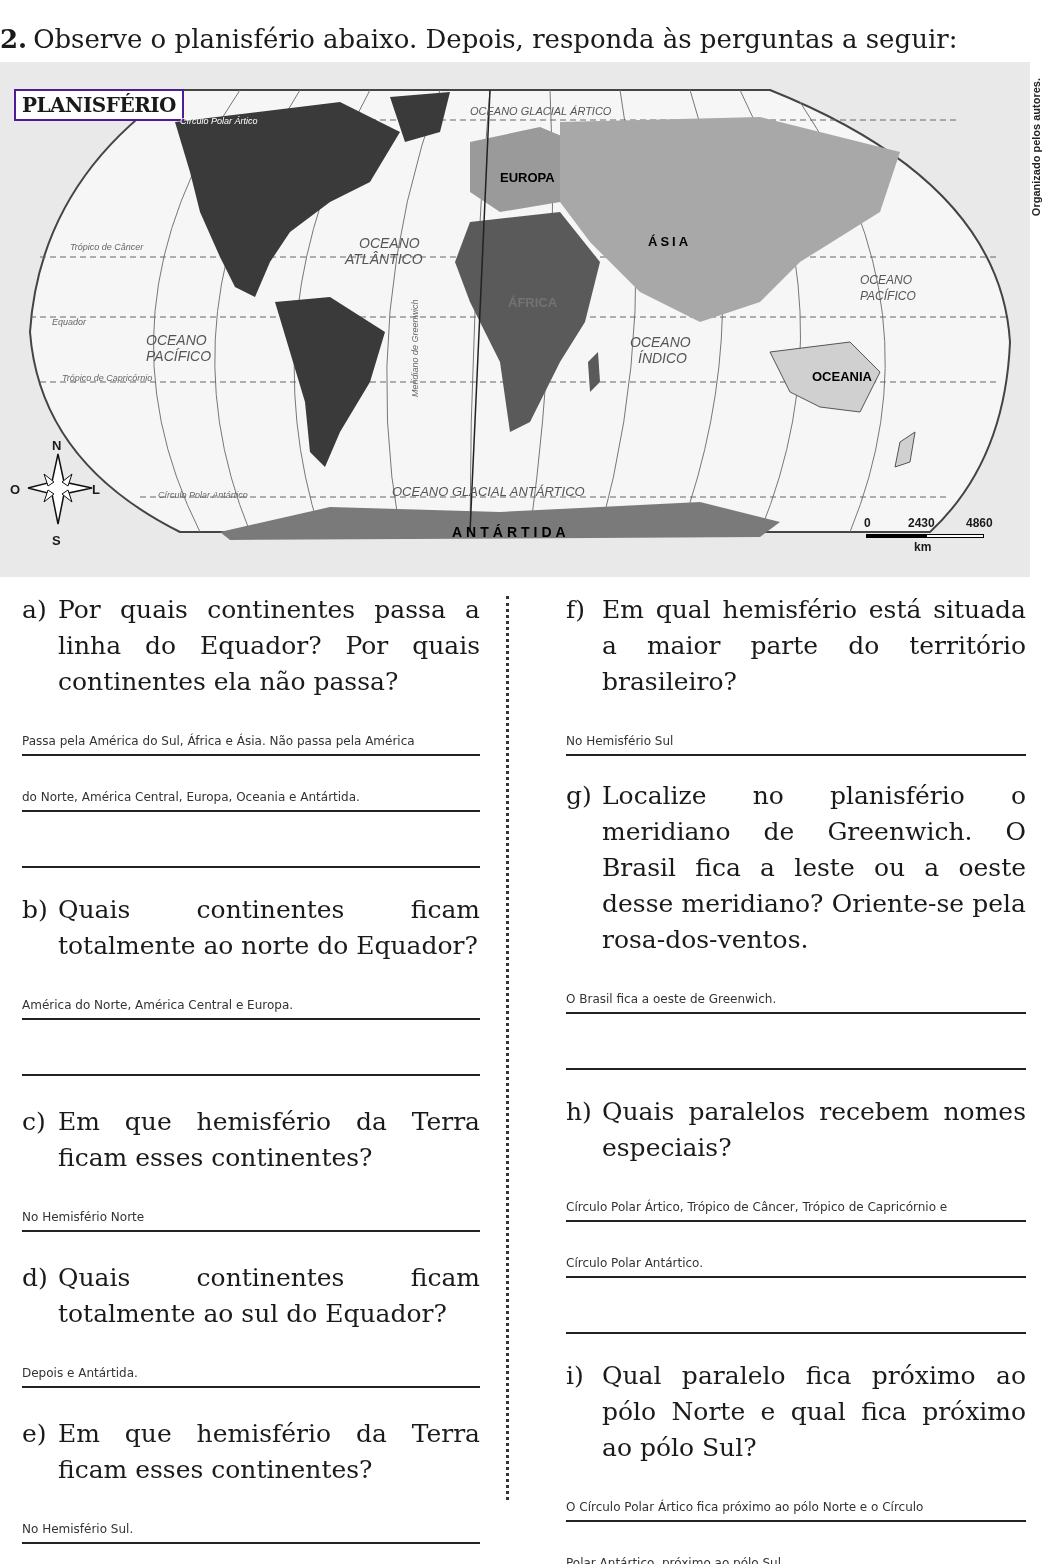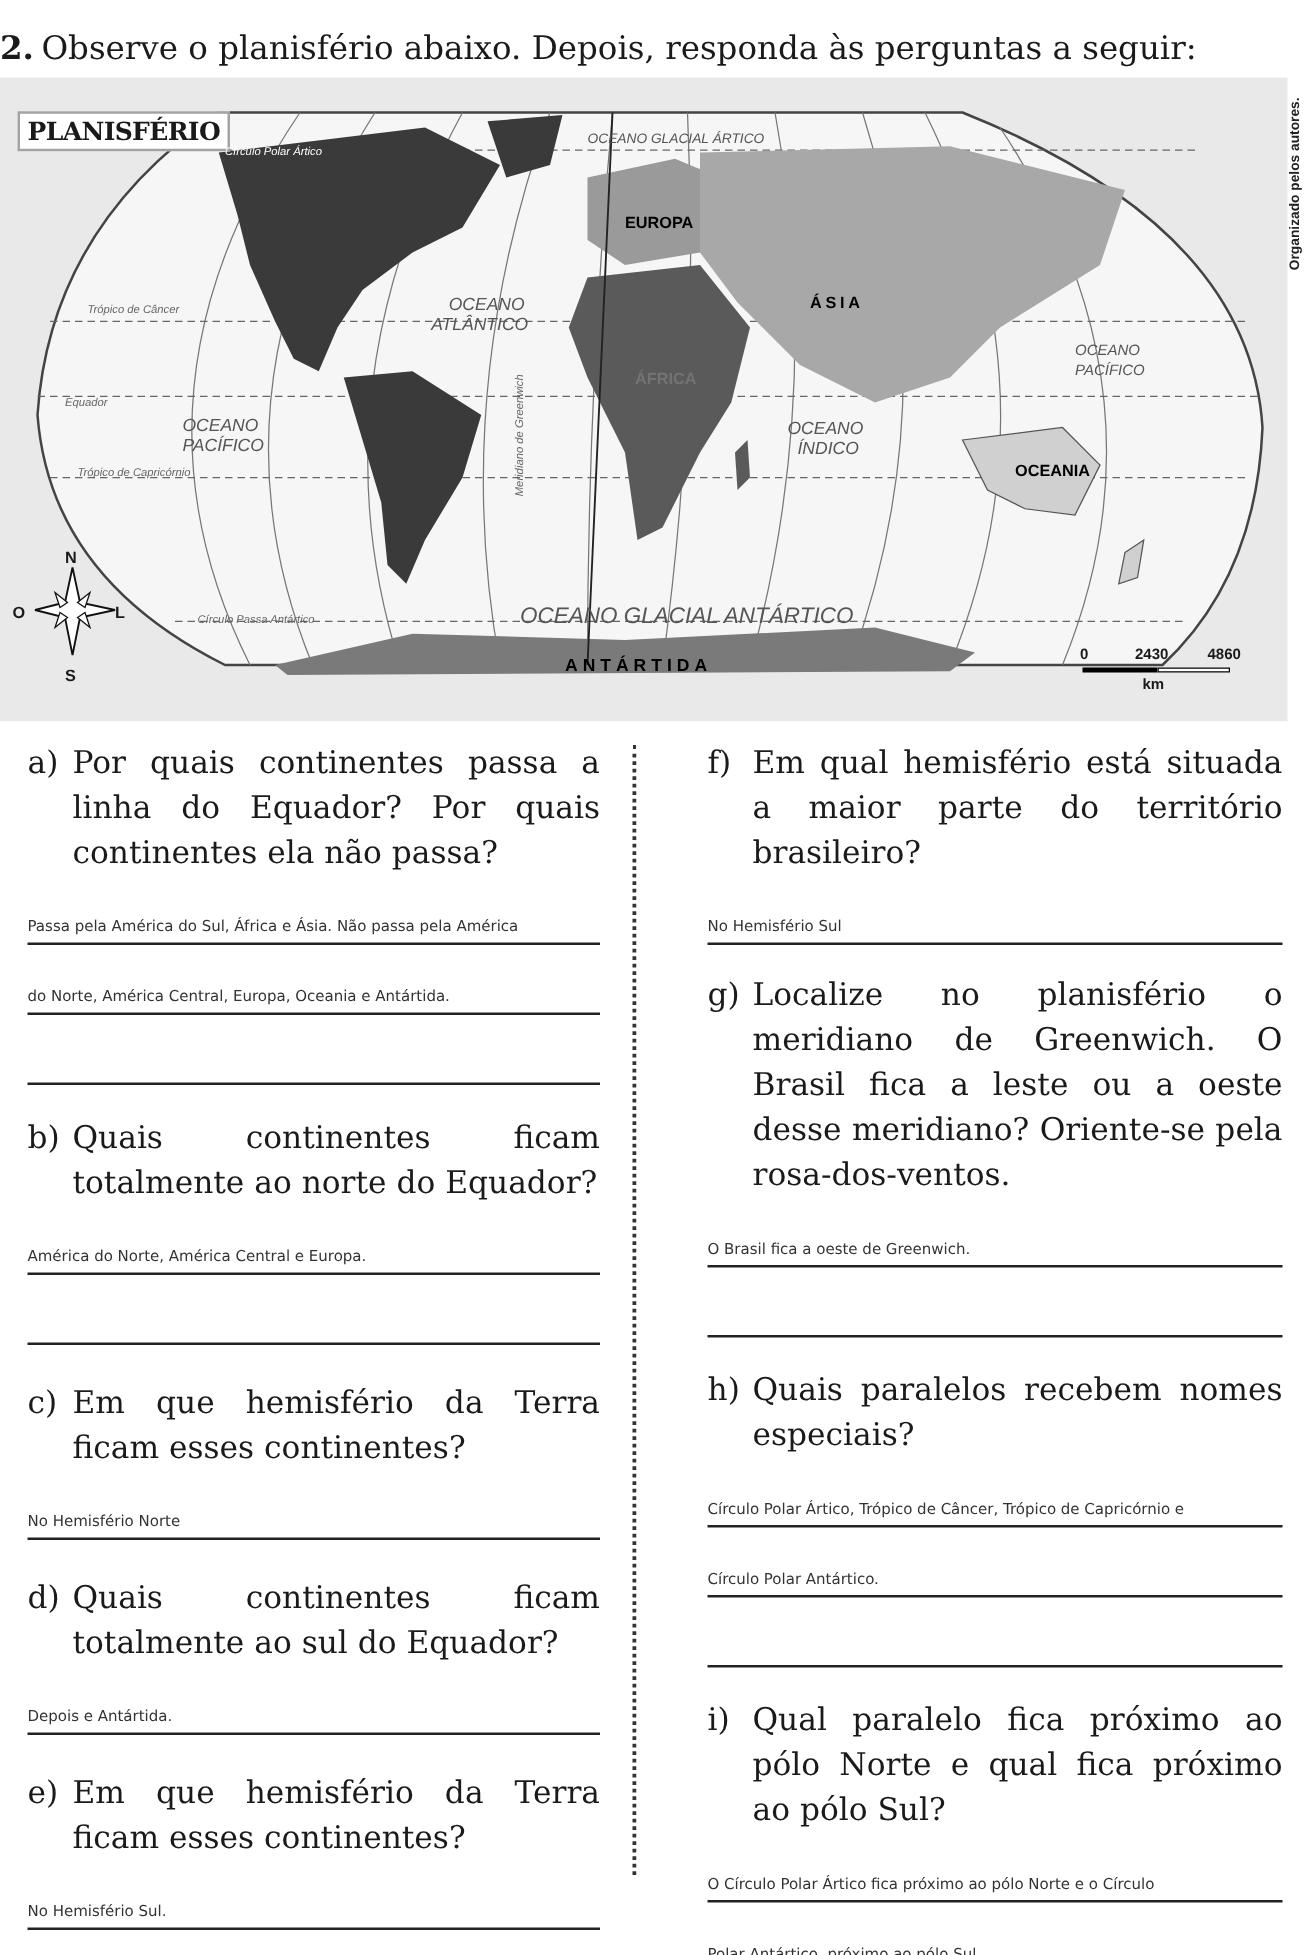--- a/index.html
+++ b/index.html
@@ -3,21 +3,21 @@
 <meta charset="utf-8">
 <style>
   html, body { margin:0; padding:0; background:#ffffff; }
   body { width:1044px; height:1564px; position:relative; overflow:hidden; font-family:"DejaVu Serif", serif; color:#1a1a1a; }
   .title { position:absolute; left:0; top:24px; font-size:26px; letter-spacing:0px; white-space:nowrap; }
   .title .num { font-weight:bold; margin-right:6px; }
 
   
   .map { position:absolute; left:0; top:62px; width:1030px; height:515px; background:#e9e9e9; overflow:hidden; }
   .map svg { position:absolute; left:0; top:0; }
-  .map-badge { position:absolute; left:14px; top:27px; border:2px solid #a3a3a3; background:#fff; padding:2px 6px; font-family:"DejaVu Serif", serif; font-weight:bold; font-size:20px; letter-spacing:-0.5px; }
+  .map-badge { position:absolute; left:14px; top:27px; border:2px solid #4c1d95; background:#fff; padding:2px 6px; font-family:"DejaVu Serif", serif; font-weight:bold; font-size:20px; letter-spacing:-0.5px; }
   .lbl { position:absolute; font-family:"Liberation Sans", sans-serif; white-space:nowrap; }
   .ocean { font-style:italic; color:#555; font-size:14px; line-height:16px; text-align:left; }
   .cont { font-weight:bold; color:#000; font-size:13px; }
   .cont.spaced { letter-spacing:3px; }
   .par { font-style:italic; color:#666; font-size:9px; }
   .compass-letter { position:absolute; font-family:"Liberation Sans", sans-serif; font-weight:bold; font-size:13px; }
   .credit { position:absolute; right:2px; top:78px; transform-origin:right top; transform:rotate(-90deg) translate(0, -12px); font-family:"Liberation Sans", sans-serif; font-weight:bold; font-size:11px; color:#222; white-space:nowrap; }
   .scale { position:absolute; left:862px; top:515px; width:150px; height:50px; font-family:"Liberation Sans", sans-serif; font-weight:bold; font-size:12px; }
 
   
@@ -98,33 +98,33 @@
     <div>PACÍFICO</div>
   </div>
   <div class="lbl ocean" style="left:860px; top:210px; font-size:12px;">
     <div>OCEANO</div>
     <div>PACÍFICO</div>
   </div>
   <div class="lbl ocean" style="left:630px; top:272px;">
     <div>OCEANO</div>
     <div style="padding-left:8px">ÍNDICO</div>
   </div>
-  <div class="lbl ocean" style="left:416px; top:422px; font-size:18px;">OCEANO GLACIAL ANTÁRTICO</div>
+  <div class="lbl ocean" style="left:392px; top:422px; font-size:13px;">OCEANO GLACIAL ANTÁRTICO</div>
 
   <div class="lbl cont" style="left:500px; top:108px;">EUROPA</div>
   <div class="lbl cont spaced" style="left:648px; top:135px;margin-top:37px;">ÁSIA</div>
   <div class="lbl cont" style="left:508px; top:233px; color:#737373;">ÁFRICA</div>
   <div class="lbl cont" style="left:812px; top:307px;">OCEANIA</div>
   <div class="lbl cont spaced" style="left:452px; top:462px; font-size:14px; letter-spacing:4px;">ANTÁRTIDA</div>
 
   <div class="lbl par" style="left:180px; top:54px; color:#fff;">Círculo Polar Ártico</div>
   <div class="lbl par" style="left:70px; top:180px;">Trópico de Câncer</div>
   <div class="lbl par" style="left:52px; top:255px;text-align:center;">Equador</div>
   <div class="lbl par" style="left:62px; top:311px;">Trópico de Capricórnio</div>
-  <div class="lbl par" style="left:158px; top:428px;">Círculo Passa Antártico</div>
+  <div class="lbl par" style="left:158px; top:428px;">Círculo Polar Antártico</div>
   <div class="lbl par" style="left:410px; top:335px; transform:rotate(-90deg); transform-origin:left top;">Meridiano de Greenwich</div>
 
   <div style="position:absolute; left:0; top:378px; width:110px; height:110px;">
     <svg width="110" height="110" style="position:absolute; left:0; top:0;">
       <polygon points="58,14 64,42 92,48 64,54 58,84 52,54 28,48 52,42" fill="#fff" stroke="#111" stroke-width="1.5"></polygon>
       <polygon points="44,34 54,42 48,46" fill="#fff" stroke="#111"></polygon>
       <polygon points="72,34 62,42 68,46" fill="#fff" stroke="#111"></polygon>
       <polygon points="44,62 54,54 48,50" fill="#fff" stroke="#111"></polygon>
       <polygon points="72,62 62,54 68,50" fill="#fff" stroke="#111"></polygon>
     </svg>

